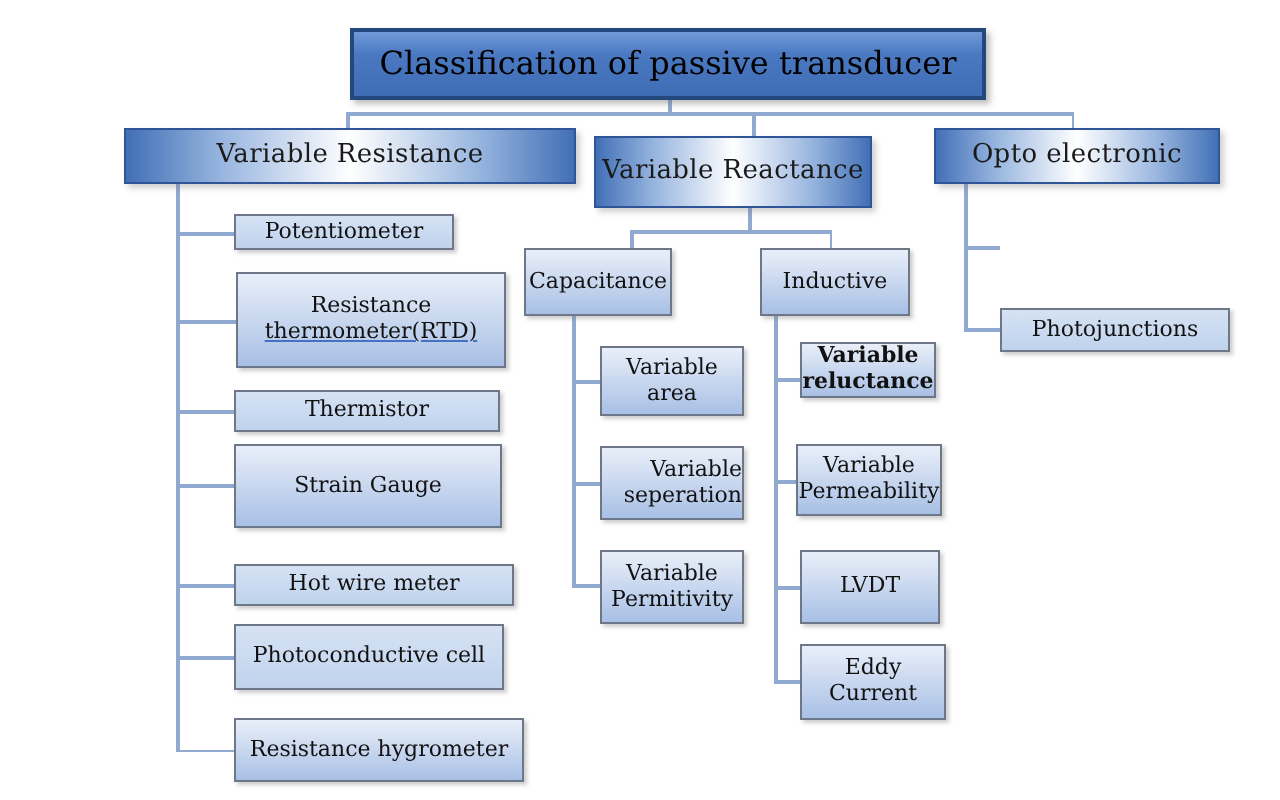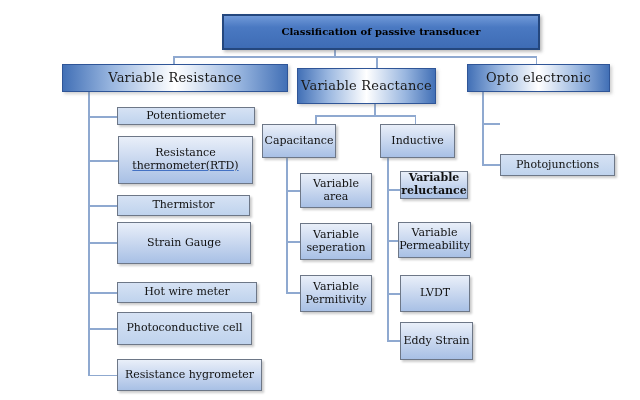--- a/index.html
+++ b/index.html
@@ -8,23 +8,22 @@
     font-family:"DejaVu Serif", serif; overflow:hidden;
   }
   .box {
     position:absolute; box-sizing:border-box;
     display:flex; flex-direction:column; align-items:center; justify-content:center;
     text-align:center; color:#111; line-height:1.15;
   }
   .title-box {
     background:linear-gradient(180deg,#7099d8 0%, #4a79c2 35%, #3e6cb5 100%);
     border:2px solid #24477e;
-    font-weight:bold; font-size:10px; color:#000;
+    font-weight:normal; font-size:16px; color:#000;
     box-shadow:2px 2px 3px rgba(110,110,110,.45);
-    margin-left:47px;
   }
   .branch {
     background:linear-gradient(90deg,#4270b6 0%, #9ab7e0 22%, #ffffff 50%, #9ab7e0 78%, #4270b6 100%);
     border:1.5px solid #2f5597;
     font-size:13px; color:#1a1a1a;
     box-shadow:2px 2px 3px rgba(120,120,120,.35);
     letter-spacing:.2px;
   }
   .node {
     background:linear-gradient(180deg,#e9eff9 0%, #cfdcf1 40%, #a8c0e5 100%);
@@ -77,37 +76,37 @@
   <div class="line" style="left:482px;top:92px;width:1.5px;height:73.5px;"></div>
   <div class="line" style="left:482px;top:123px;width:18px;height:1.5px;"></div>
   <div class="line" style="left:482px;top:164px;width:18px;height:1.5px;"></div>
 
   <div class="box title-box" style="left:175px;top:14px;width:318px;height:36px;">Classification of passive transducer</div>
 
   <div class="box branch" style="left:62px;top:64px;width:226px;height:28px;">Variable Resistance</div>
   <div class="box branch" style="left:297px;top:68px;width:139px;height:36px;">Variable Reactance</div>
   <div class="box branch" style="left:467px;top:64px;width:143px;height:28px;">Opto electronic</div>
 
-  <div class="box node flat" style="left:117px;top:107px;width:138px;height:18px;">Potentiometer</div>
+  <div class="box node flat" style="left:117px;top:107px;width:110px;height:18px;">Potentiometer</div>
   <div class="box node" style="left:118px;top:136px;width:135px;height:48px;">
     <span>Resistance</span>
     <span class="u-blue">thermometer(RTD)</span>
   </div>
   <div class="box node flat" style="left:117px;top:195px;width:133px;height:21px;">Thermistor</div>
   <div class="box node" style="left:117px;top:222px;width:134px;height:42px;">Strain Gauge</div>
   <div class="box node flat" style="left:117px;top:282px;width:140px;height:21px;">Hot wire meter</div>
   <div class="box node flat" style="left:117px;top:312px;width:135px;height:33px;">Photoconductive cell</div>
   <div class="box node" style="left:117px;top:359px;width:145px;height:32px;">Resistance hygrometer</div>
 
   <div class="box node" style="left:262px;top:124px;width:74px;height:34px;">Capacitance</div>
   <div class="box node" style="left:300px;top:173px;width:72px;height:35px;">Variable area</div>
-  <div class="box node" style="left:300px;top:223px;width:72px;height:37px;">Variable seperation</div>
+  <div class="box node" style="left:300px;top:223px;width:72px;height:37px;text-align:right;">Variable seperation</div>
   <div class="box node" style="left:300px;top:275px;width:72px;height:37px;">Variable Permitivity</div>
 
   <div class="box node" style="left:380px;top:124px;width:75px;height:34px;">Inductive</div>
   <div class="box node" style="left:400px;top:171px;width:68px;height:28px;font-weight:bold;">Variable reluctance</div>
   <div class="box node" style="left:398px;top:222px;width:73px;height:36px;">Variable Permeability</div>
   <div class="box node" style="left:400px;top:275px;width:70px;height:37px;">LVDT</div>
-  <div class="box node" style="left:400px;top:322px;width:73px;height:38px;">Eddy Strain</div>
+  <div class="box node" style="left:400px;top:322px;width:73px;height:38px;">Eddy Current</div>
 
   <div class="box node flat" style="left:500px;top:154px;width:115px;height:22px;">Photojunctions</div>
 
 </div>
 
 </body></html>

